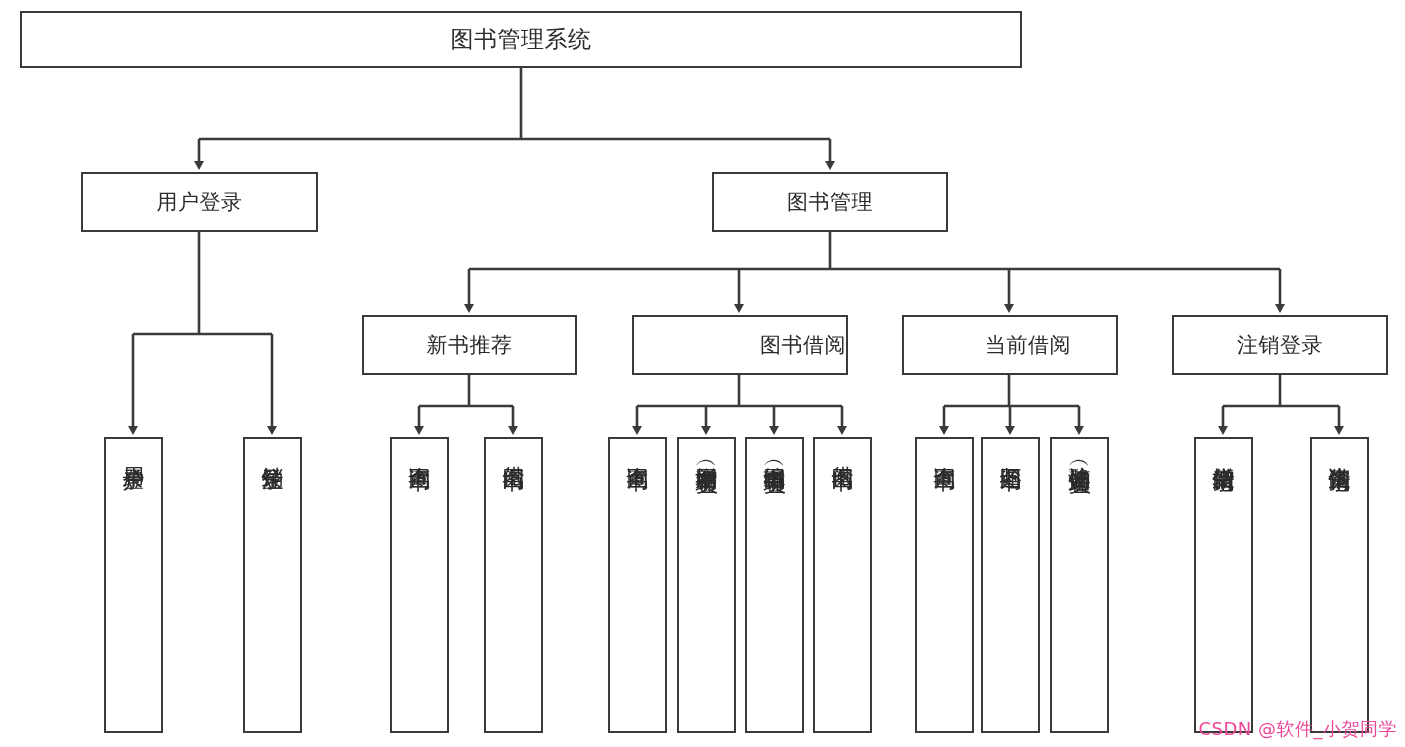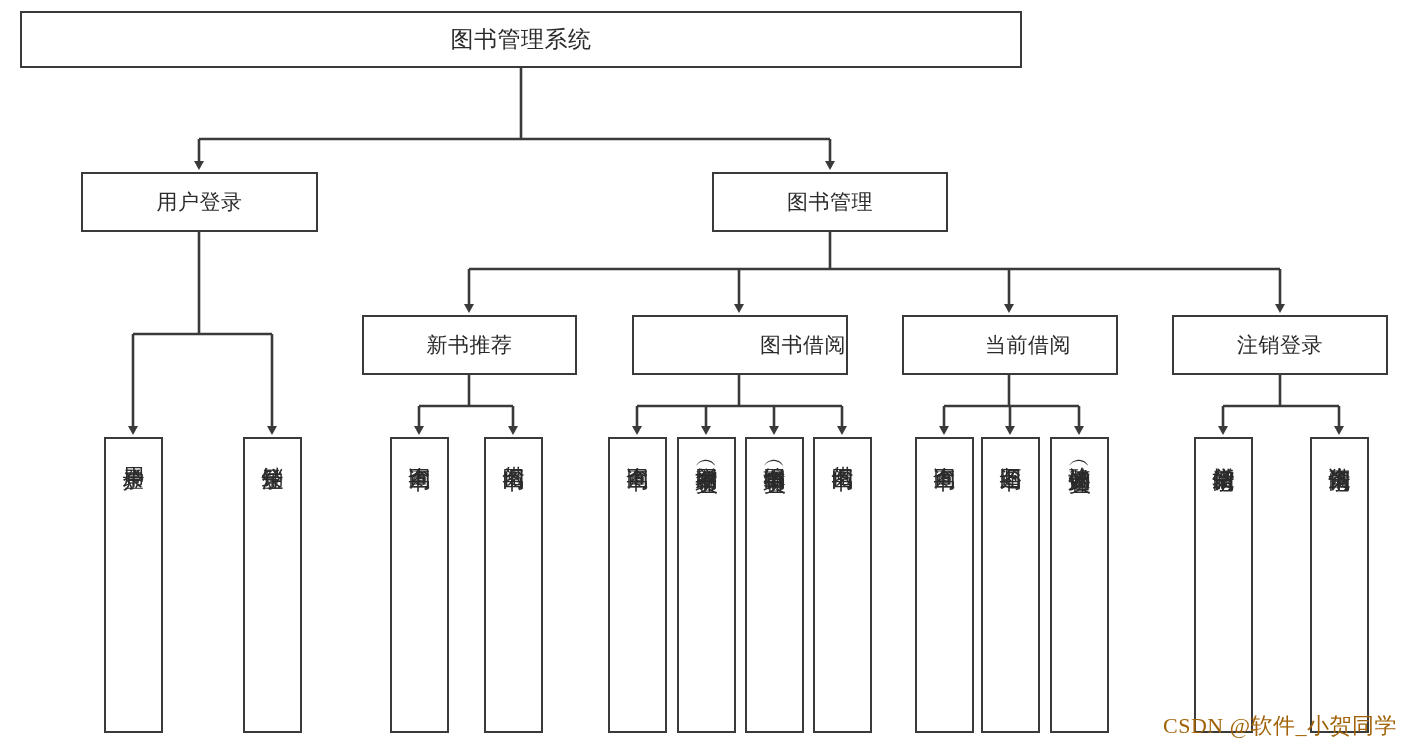--- a/index.html
+++ b/index.html
@@ -47,26 +47,25 @@
     font-size:22px;
     line-height:1.08;
     letter-spacing:1px;
     white-space:nowrap;
   }
 
   .watermark{
     position:absolute;
     right:8px;
     bottom:6px;
-    font-size:22px;
-    color:#a16207;
+    font-size:18px;
+    color:#ec4899;
     z-index:5;
     white-space:nowrap;
     letter-spacing:0.5px;
-    font-family:Liberation Serif, serif;
   }
 </style>
 </head>
 <body>
 
 <div id="canvas">
 
   <svg class="lines" viewBox="0 0 1405 747" xmlns="http://www.w3.org/2000/svg">
     <defs>
       <marker id="arrow" markerWidth="10" markerHeight="10" refX="1" refY="5" orient="auto" markerUnits="userSpaceOnUse">

